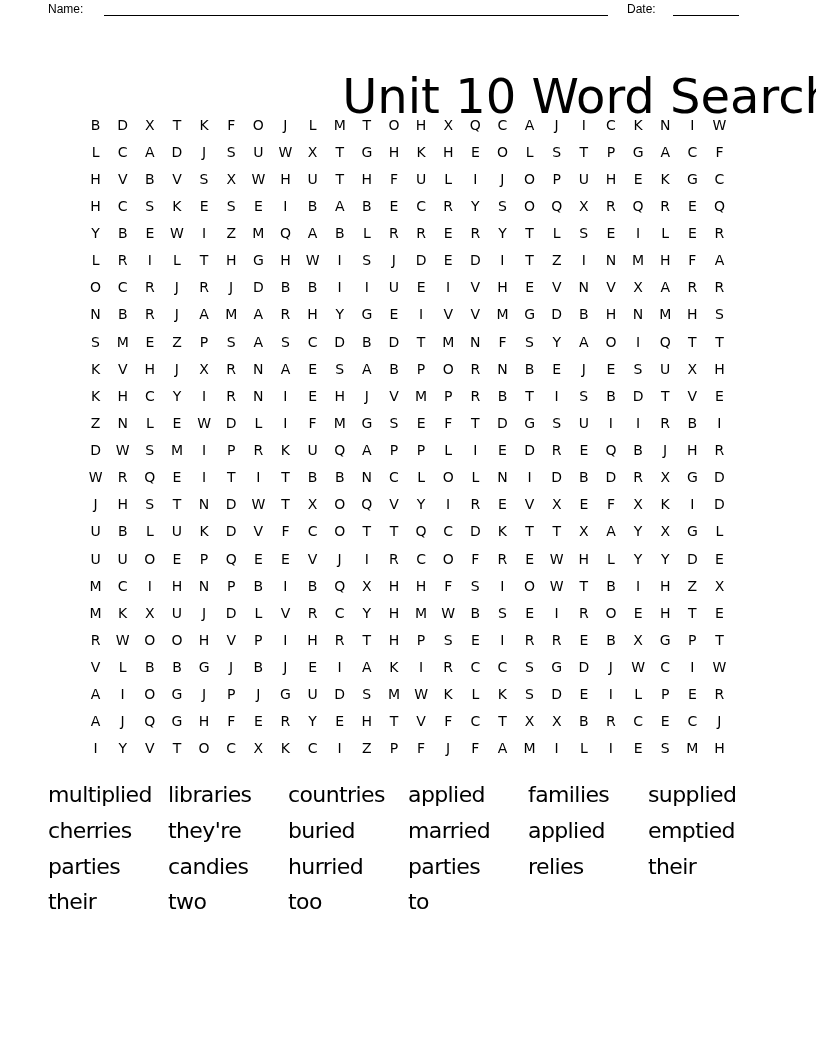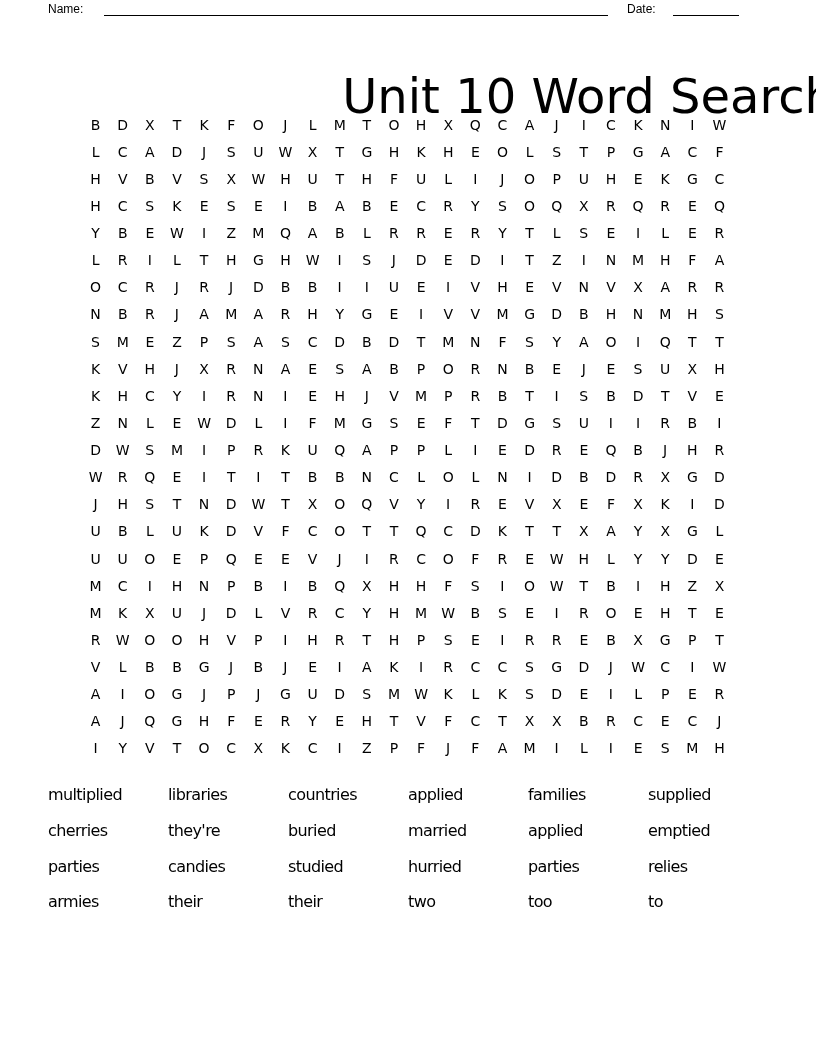--- a/index.html
+++ b/index.html
@@ -37,21 +37,21 @@
       display: flex; align-items: center; justify-content: center;
       width: 27.13px; height: 27.13px;
     }
     .words {
       position: absolute; left: 48px; top: 777px;
       display: grid;
       grid-template-columns: 120px 120px 120px 120px 120px 120px;
       grid-auto-rows: 35.8px;
     }
     .word {
-      font-family: "DejaVu Sans", sans-serif; font-size: 16px; line-height: 35.8px;
+      font-family: "DejaVu Sans", sans-serif; font-size: 22px; line-height: 35.8px;
       white-space: nowrap; letter-spacing: -0.6px;
     }
   </style>
 </head>
 <body>
 
 <div class="header-line">
   <span class="hl-name">Name:</span>
   <span class="hl-name-line"></span>
   <span class="hl-date">Date:</span>
@@ -647,23 +647,21 @@
     <span class="word">families</span>
     <span class="word">supplied</span>
     <span class="word">cherries</span>
     <span class="word">they're</span>
     <span class="word">buried</span>
     <span class="word">married</span>
     <span class="word">applied</span>
     <span class="word">emptied</span>
     <span class="word">parties</span>
     <span class="word">candies</span>
-    <span class="word">studied</span>
     <span class="word">hurried</span>
     <span class="word">parties</span>
     <span class="word">relies</span>
-    <span class="word">armies</span>
     <span class="word">their</span>
     <span class="word">their</span>
     <span class="word">two</span>
     <span class="word">too</span>
     <span class="word">to</span>
   </div>
 
 </body></html>

